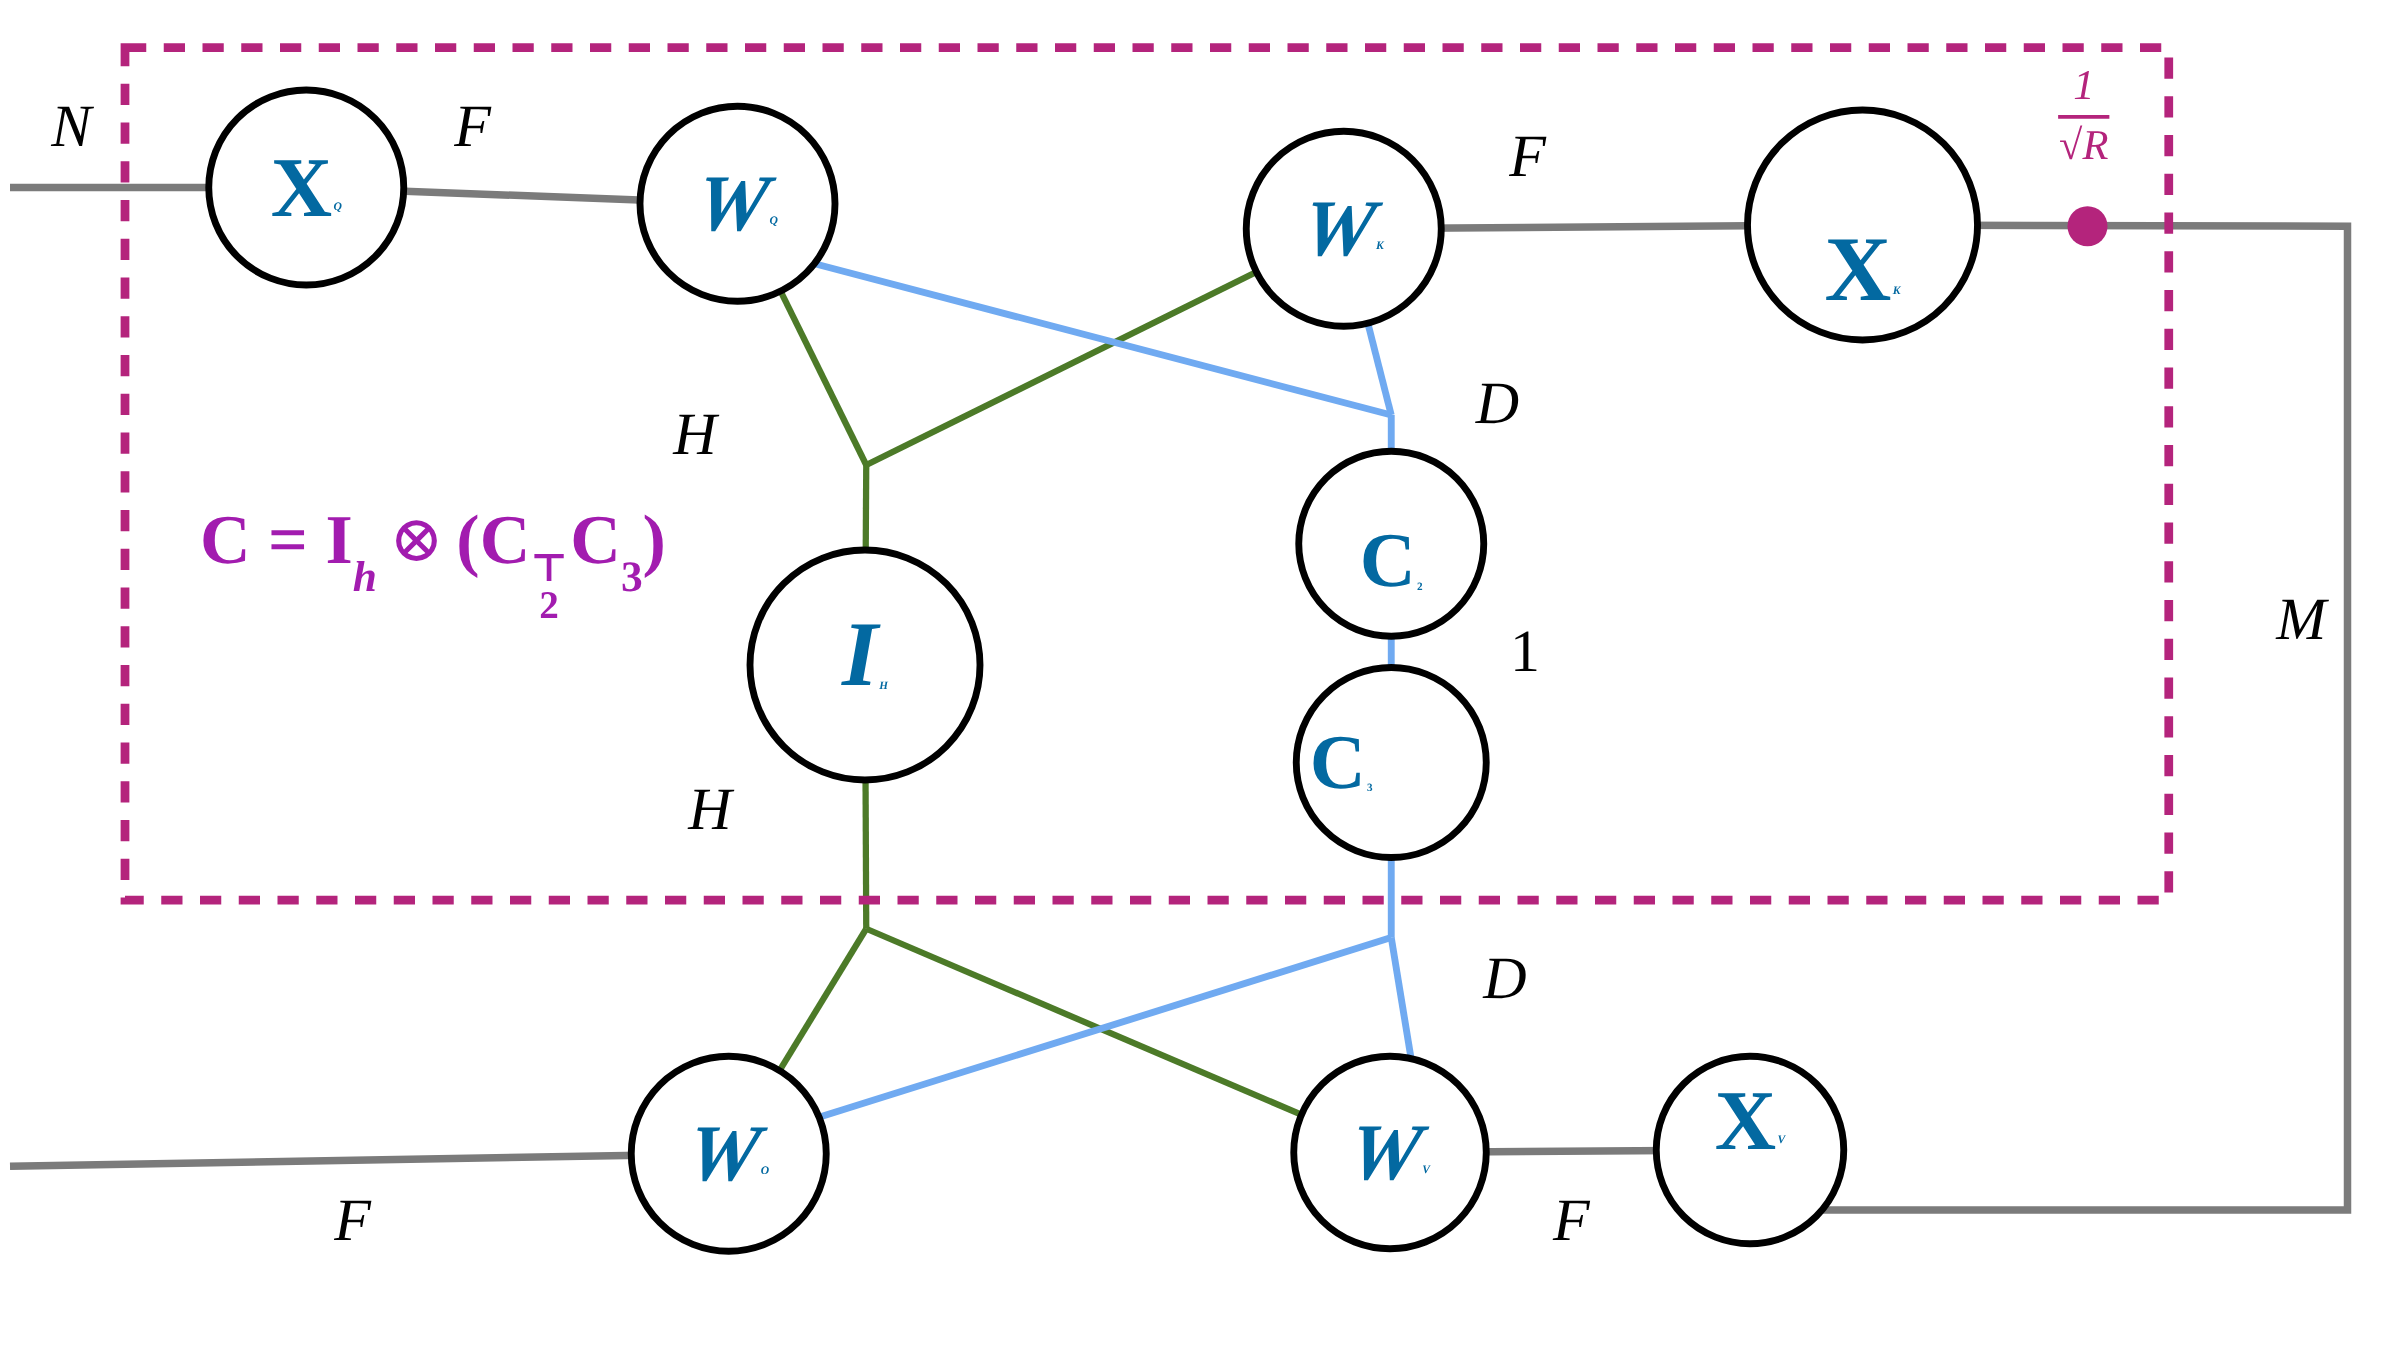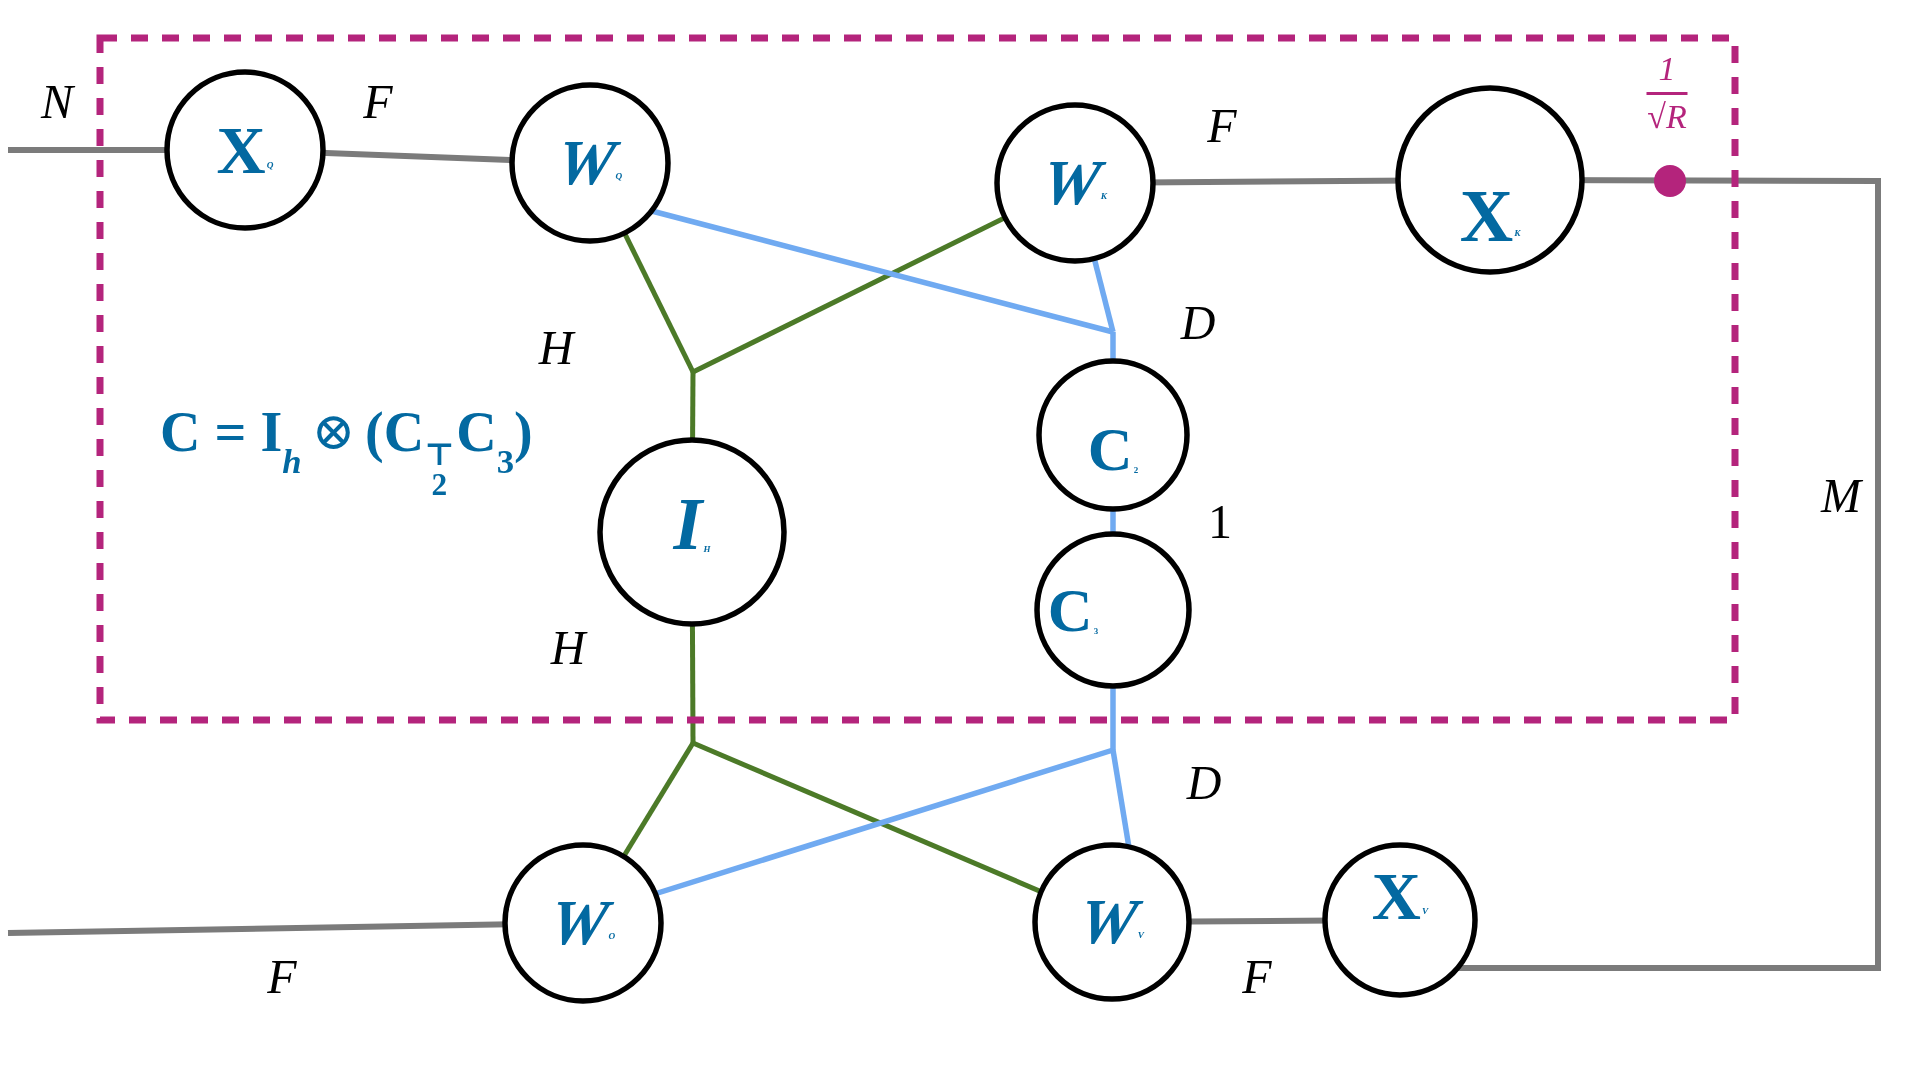--- a/index.html
+++ b/index.html
@@ -14,21 +14,21 @@
   .nbase.scriptw{font-style:italic;font-weight:bold;font-size:64px;transform:skewX(-8deg);display:inline-block;}
   .nsup{font-size:0.58em;font-style:italic;font-weight:bold;position:relative;top:-0.52em;margin-left:1px;}
   .nsub{font-size:0.56em;font-weight:bold;position:relative;top:0.30em;margin-left:1px;}
   .nsub.ital{font-style:italic;}
 
   
   .elbl{position:absolute;transform:translate(-50%,-50%);font-size:48px;font-style:italic;color:#000;line-height:1;white-space:nowrap;}
   .elbl.upright{font-style:normal;}
 
   
-  .formula{position:absolute;left:160px;top:452px;transform:translateY(-50%);font-size:56px;font-weight:bold;color:#0369a1;white-space:nowrap;line-height:1;}
+  .formula{position:absolute;left:160px;top:452px;transform:translateY(-50%);font-size:56px;font-weight:bold;color:#a21caf;white-space:nowrap;line-height:1;}
   .formula .eq{margin:0 14px;}
   .formula sub{font-size:0.62em;position:relative;top:0.28em;line-height:0;}
   .formula sub.ital{font-style:italic;}
   .formula .otimes{margin:0 10px;font-weight:normal;font-size:52px;position:relative;top:-2px;}
   .stack{display:inline-flex;flex-direction:column;align-items:center;font-size:0.56em;line-height:0.95;vertical-align:-0.45em;margin-right:2px;}
 
   
   .scale-frac{position:absolute;left:1667px;top:52px;transform:translateX(-50%);text-align:center;color:#b4247c;font-style:italic;line-height:1;}
   .scale-frac .num{font-size:34px;padding:0 12px 6px;border-bottom:3px solid #b4247c;}
   .scale-frac .den{font-size:34px;padding-top:5px;}

